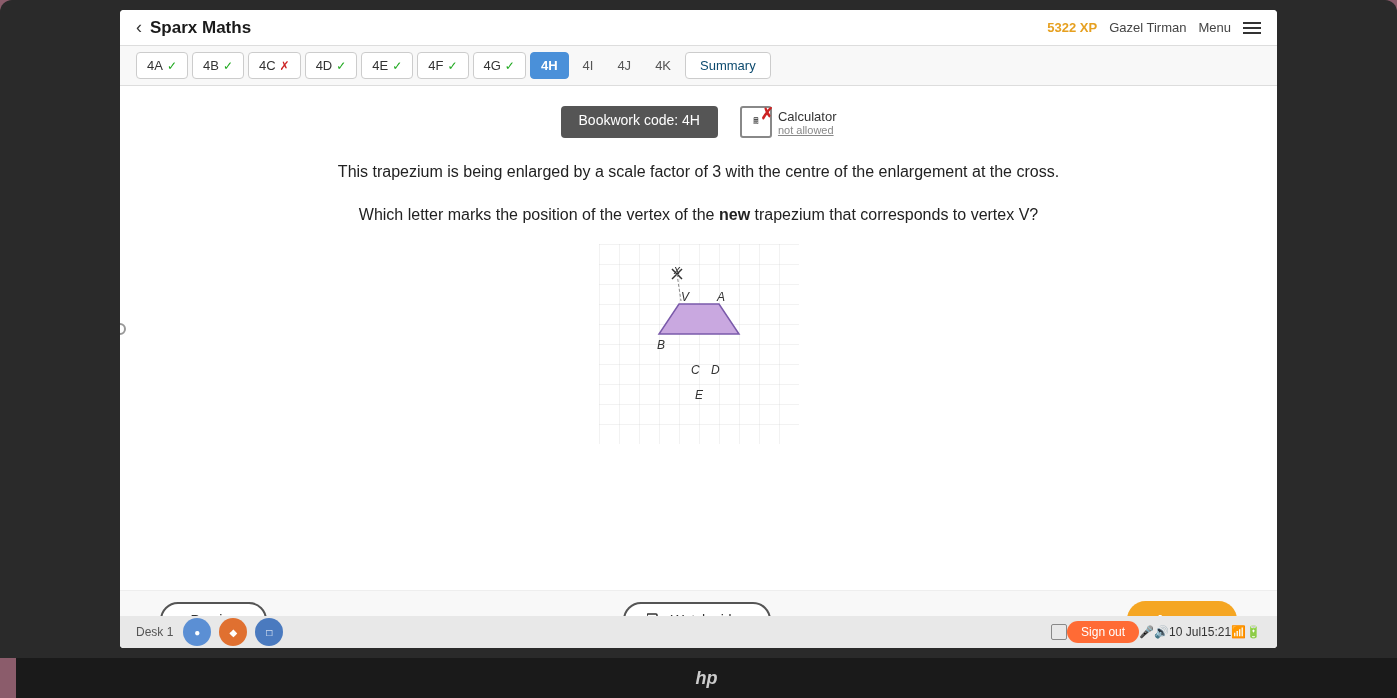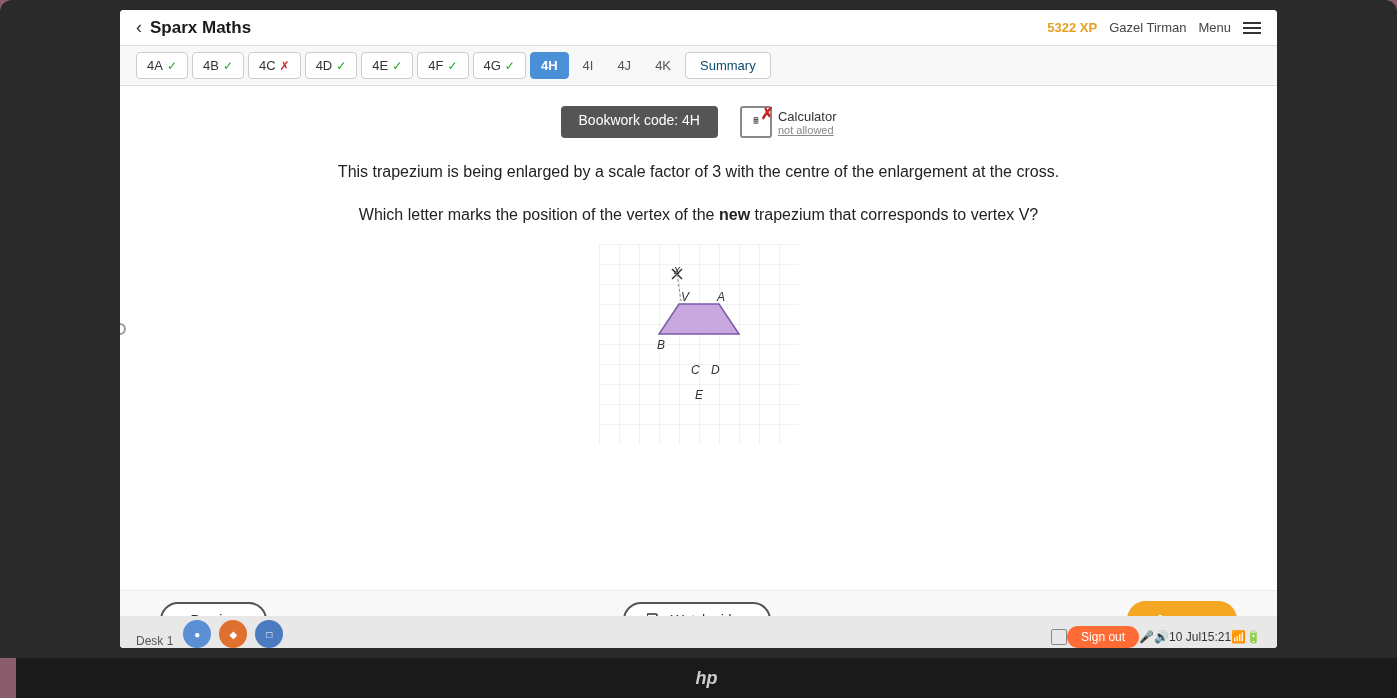--- a/index.html
+++ b/index.html
@@ -253,21 +253,21 @@
       color: white;
     }
 
     
     .taskbar {
       position: absolute;
       bottom: 0; left: 0; right: 0;
       height: 32px;
       background: #e8e8e8;
       display: flex;
-      align-items: flex-end;
+      align-items: center;
       padding: 0 16px;
       gap: 10px;
       font-size: 12px;
       color: #333;
     }
 
     .taskbar-desk {
       font-size: 12px;
       color: #555;
     }

